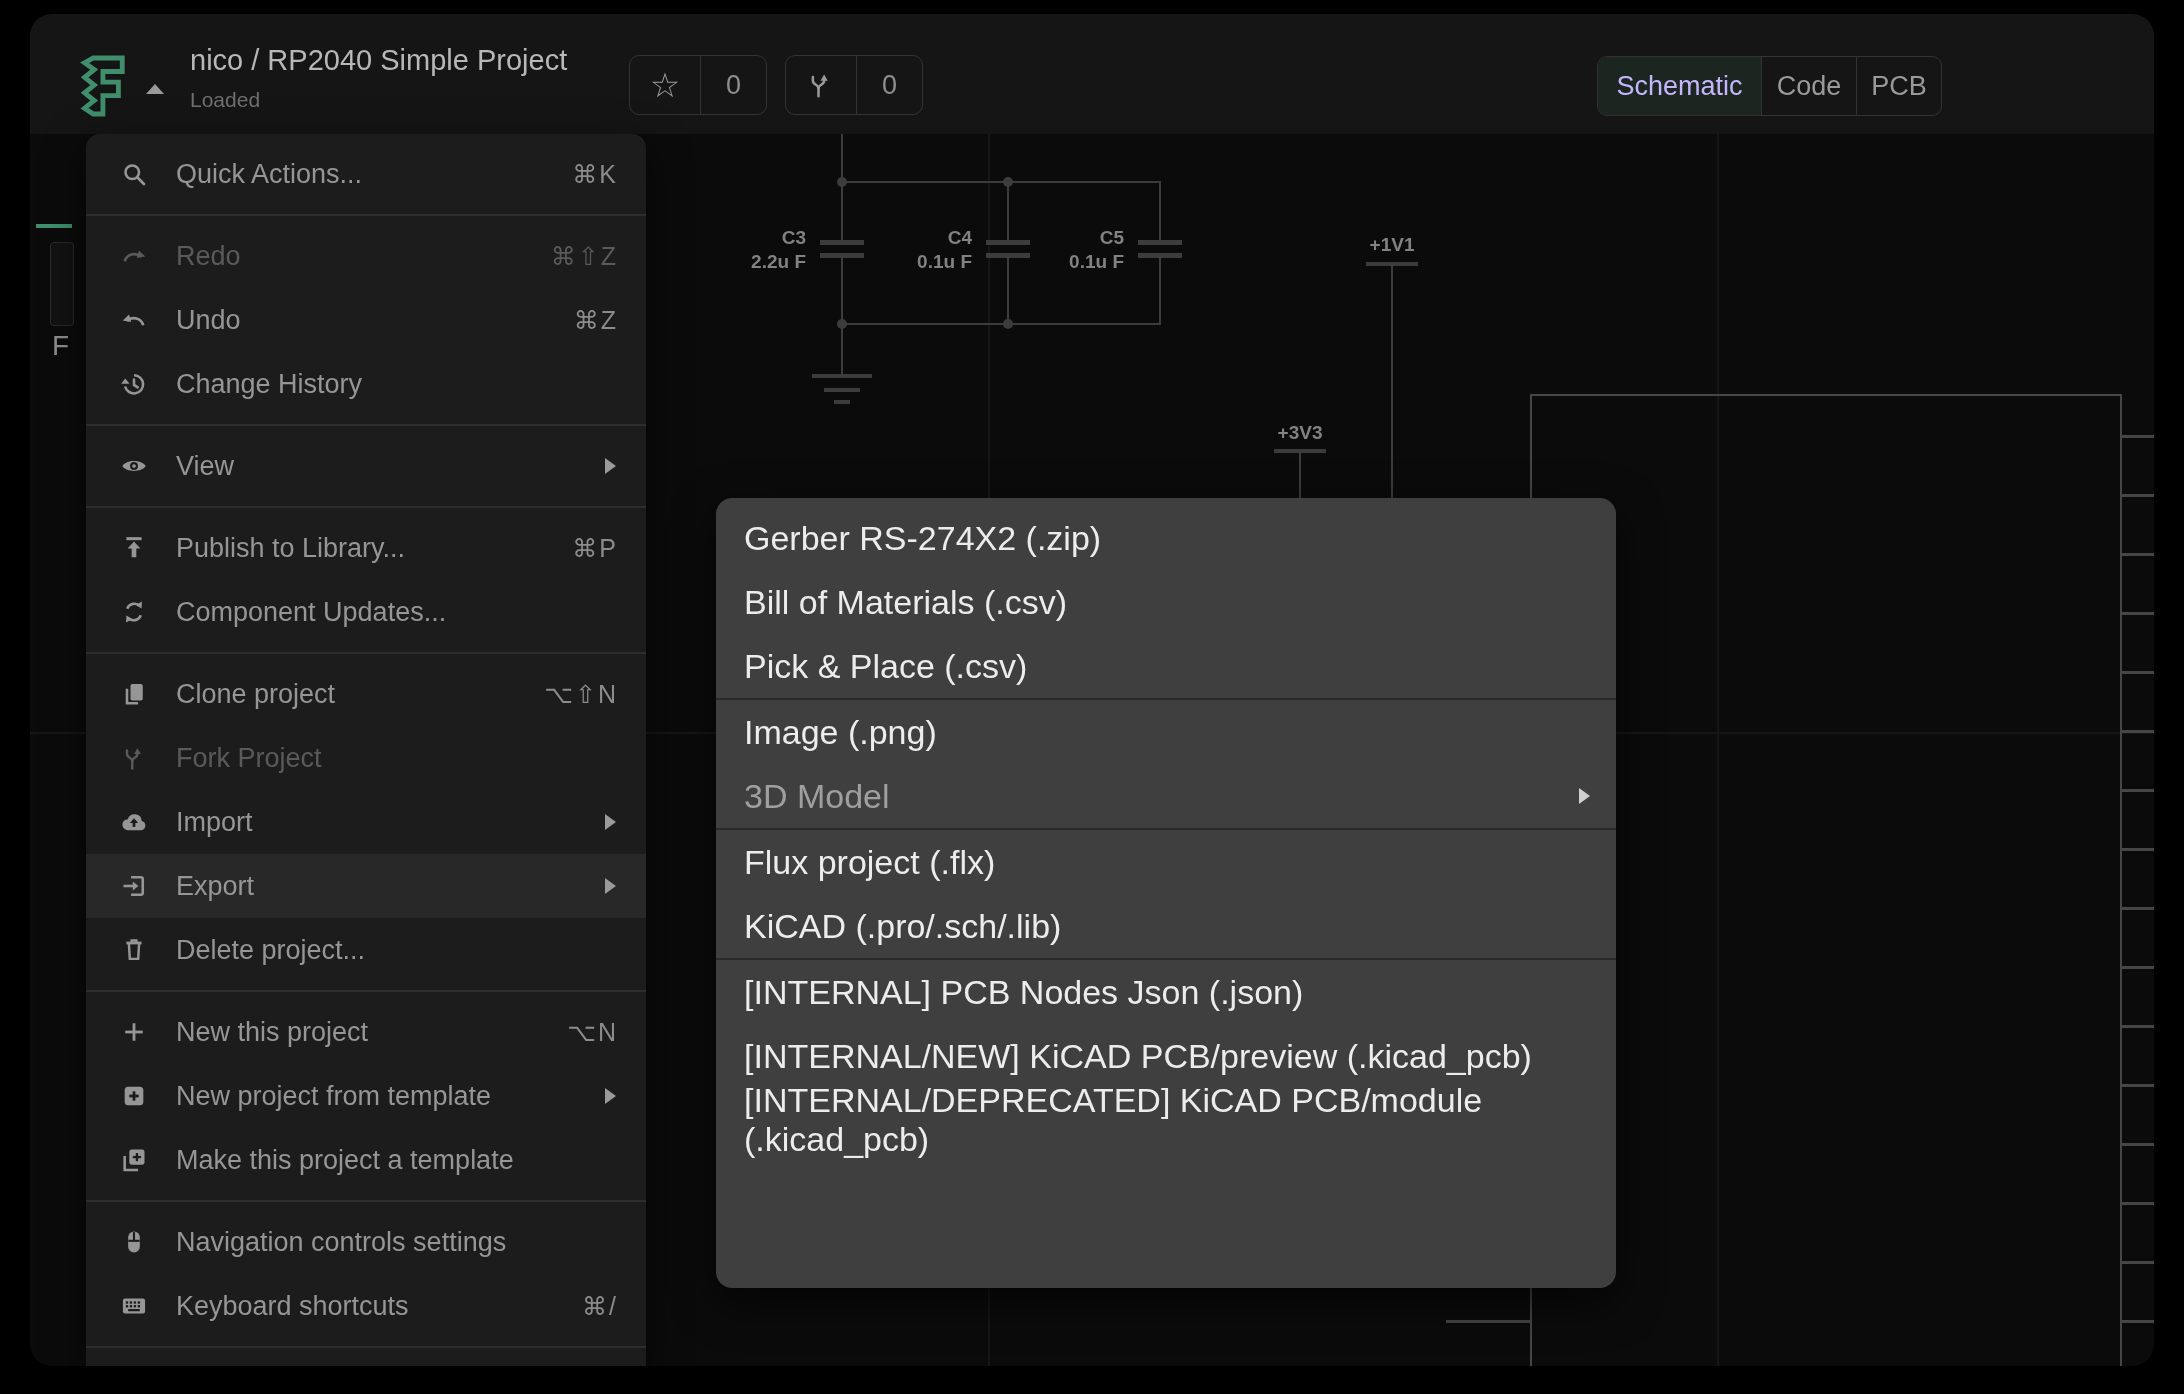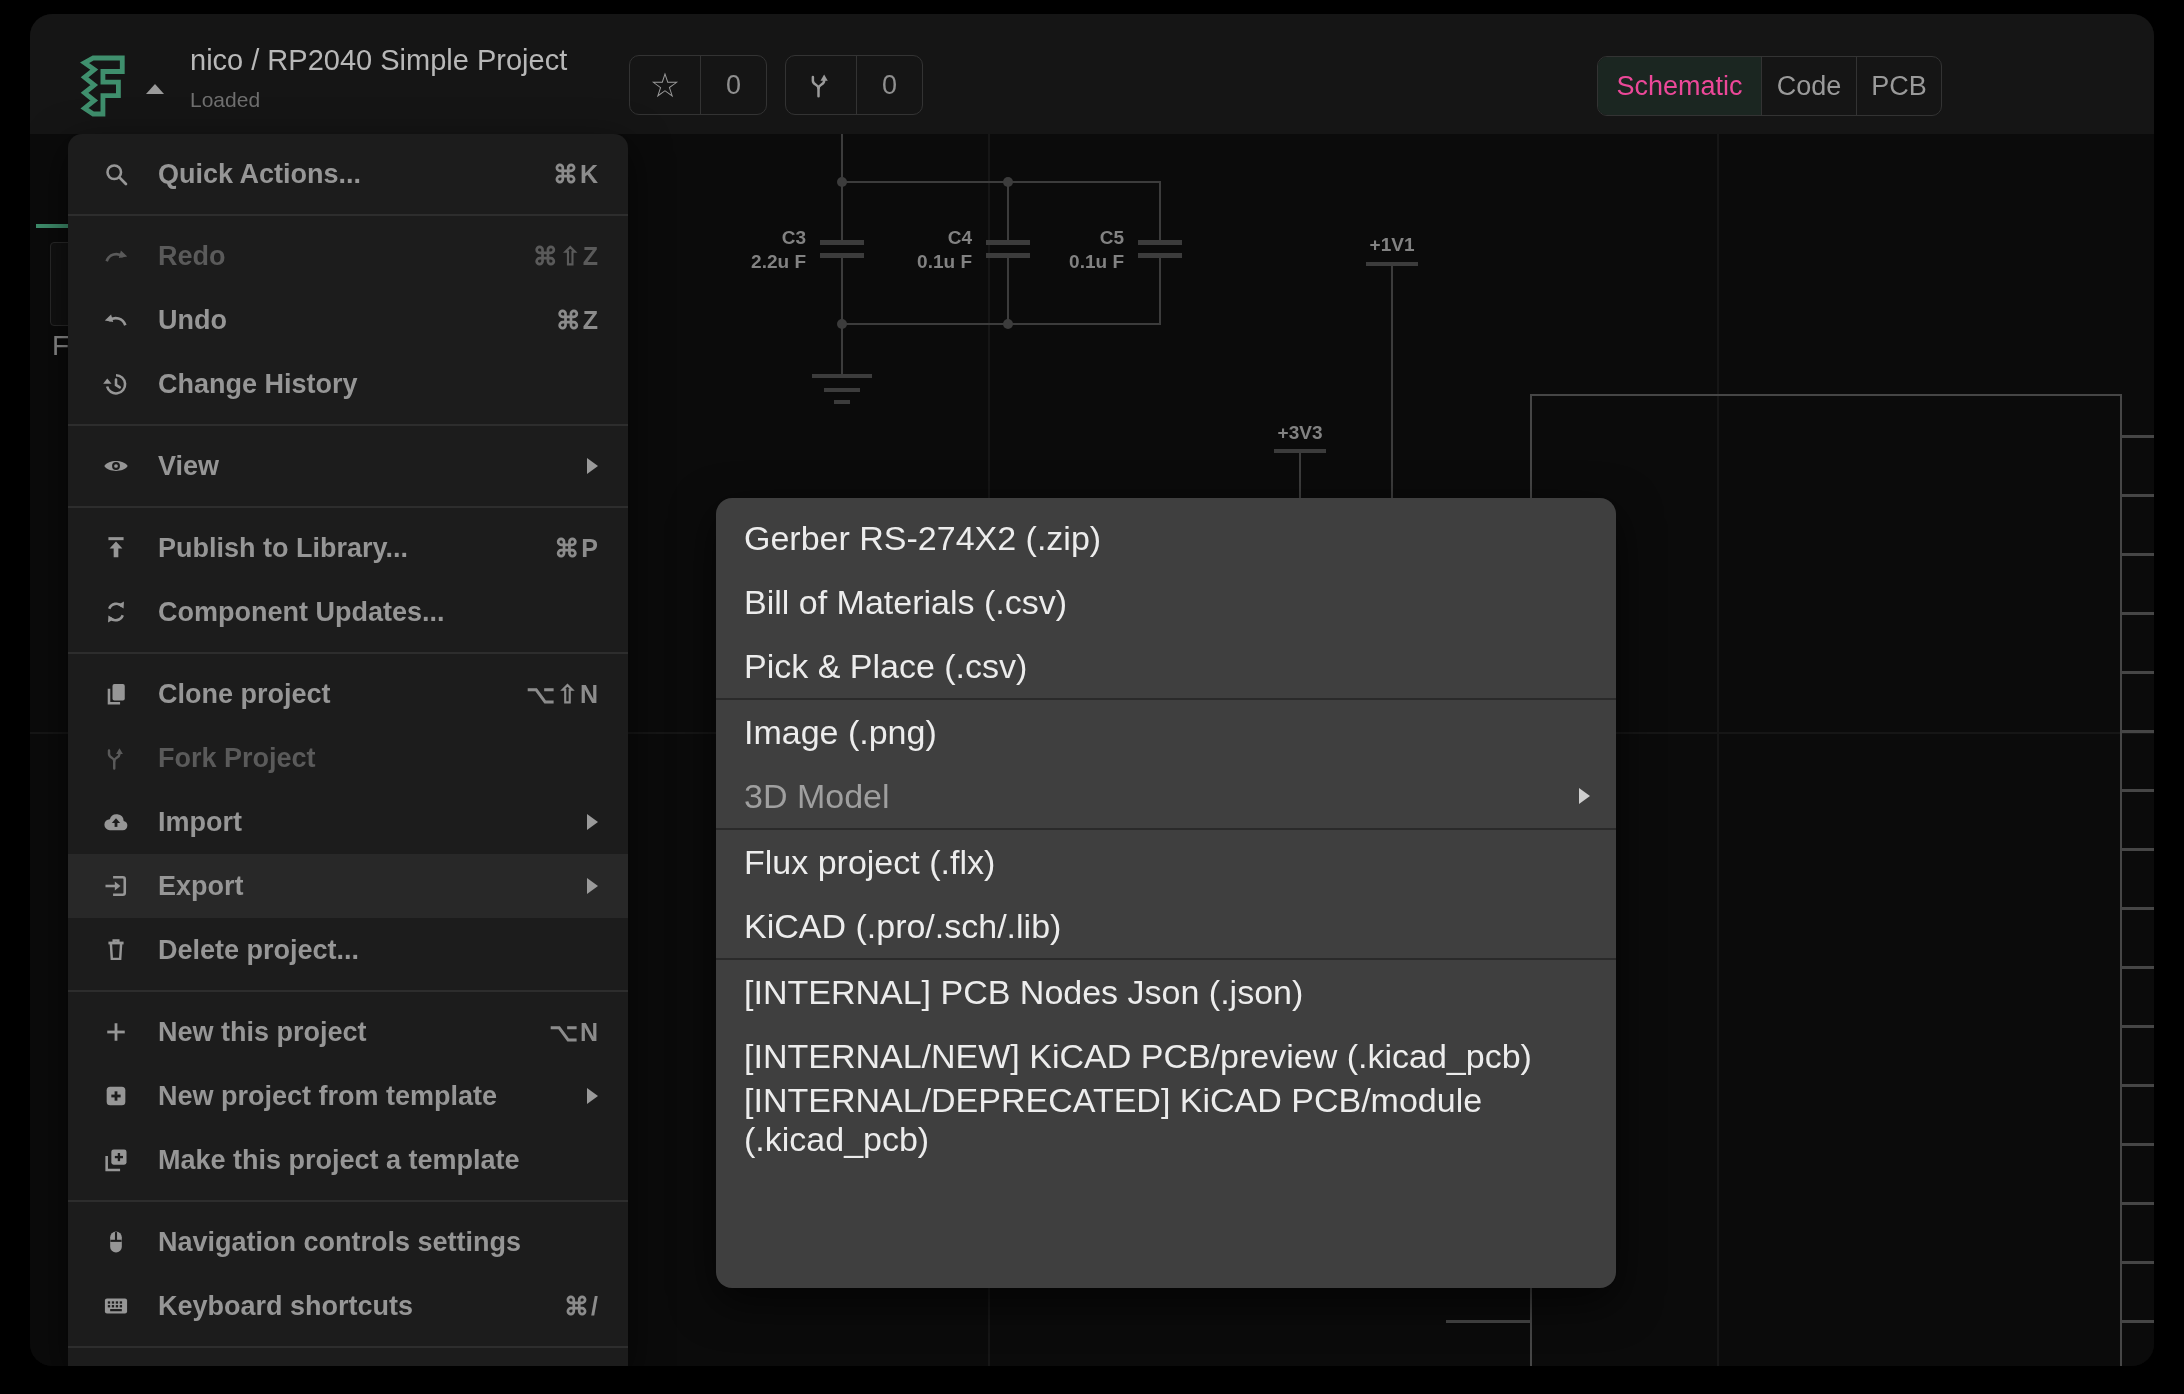--- a/index.html
+++ b/index.html
@@ -25,42 +25,42 @@
   .pill-star { left:599px; width:138px; }
   .pill-fork { left:755px; width:138px; }
   .pill .icon-cell { width:70px; font-size:34px; }
   .pill .num-cell { flex:1; font-size:27px; color:#8f8f8f; }
 
   .tabs { position:absolute; left:1567px; top:42px; height:60px; display:flex;
           border:1px solid #333; border-radius:10px; overflow:hidden; }
   .tab { display:flex; align-items:center; justify-content:center; font-size:27px;
          color:#9a9a9a; cursor:pointer; }
   .tab + .tab { border-left:1px solid #333; }
-  .tab.active { color:#ec4899; background:#1b2621; }
+  .tab.active { color:#c4b5fd; background:#1b2621; }
   .tab-schematic { width:163px; } .tab-code { width:95px; } .tab-pcb { width:85px; }
 
   
   .canvas { position:absolute; left:0; top:120px; right:0; bottom:0; background:#0b0b0b; overflow:hidden; }
   .hline, .vline { position:absolute; background:#3c3c3c; }
   .gridline { background:#161616; }
   .junction { position:absolute; width:10px; height:10px; border-radius:50%; background:#3c3c3c; }
   .plate { position:absolute; width:44px; height:5px; background:#3c3c3c; }
   .cap-labels { position:absolute; width:120px; text-align:right; }
   .cap-labels .ref, .cap-labels .val { font-size:19px; font-weight:bold; color:#828282; line-height:24px; }
   .bigrect { position:absolute; border:2px solid #464646; background:transparent; }
   .pin { position:absolute; height:3px; background:#464646; }
   .pwr-label { position:absolute; transform:translateX(-50%); font-size:19px; font-weight:bold; color:#828282; }
   .leftpanel-underline { position:absolute; background:#3f8f6d; }
   .leftpanel-box { position:absolute; background:#121212; border:1px solid #2a2a2a; border-radius:4px; }
   .leftpanel-f { position:absolute; font-size:28px; color:#8f8f8f; }
 
   
-  .menu { position:absolute; left:38px; top:120px; width:560px; height:1232px;
+  .menu { position:absolute; left:56px; top:120px; width:560px; height:1232px;
           background:#1c1c1c; border-radius:14px 14px 0 0; padding-top:8px;
-          box-shadow:0 12px 40px rgba(0,0,0,.6); overflow:hidden; z-index:10;font-weight:bold; }
+          box-shadow:0 12px 40px rgba(0,0,0,.6); overflow:hidden; z-index:10; }
   .menu-row { height:64px; display:flex; align-items:center; color:#969696; cursor:pointer; }
   .menu-row.highlighted { background:#282828; }
   .menu-row.disabled { color:#5a5a5a; cursor:default; }
   .menu-row .mi-icon { width:28px; height:28px; margin-left:34px; flex:0 0 28px; }
   .menu-row .mi-label { margin-left:28px; font-size:27px; white-space:nowrap; }
   .menu-row .mi-short { margin-left:auto; margin-right:28px; font-size:25px; letter-spacing:2px; color:#8c8c8c; }
   .menu-row.disabled .mi-short { color:#5a5a5a; }
   .menu-row .mi-arrow { margin-left:auto; margin-right:30px; width:0; height:0;
           border-top:8px solid transparent; border-bottom:8px solid transparent;
           border-left:11px solid #9a9a9a; }

